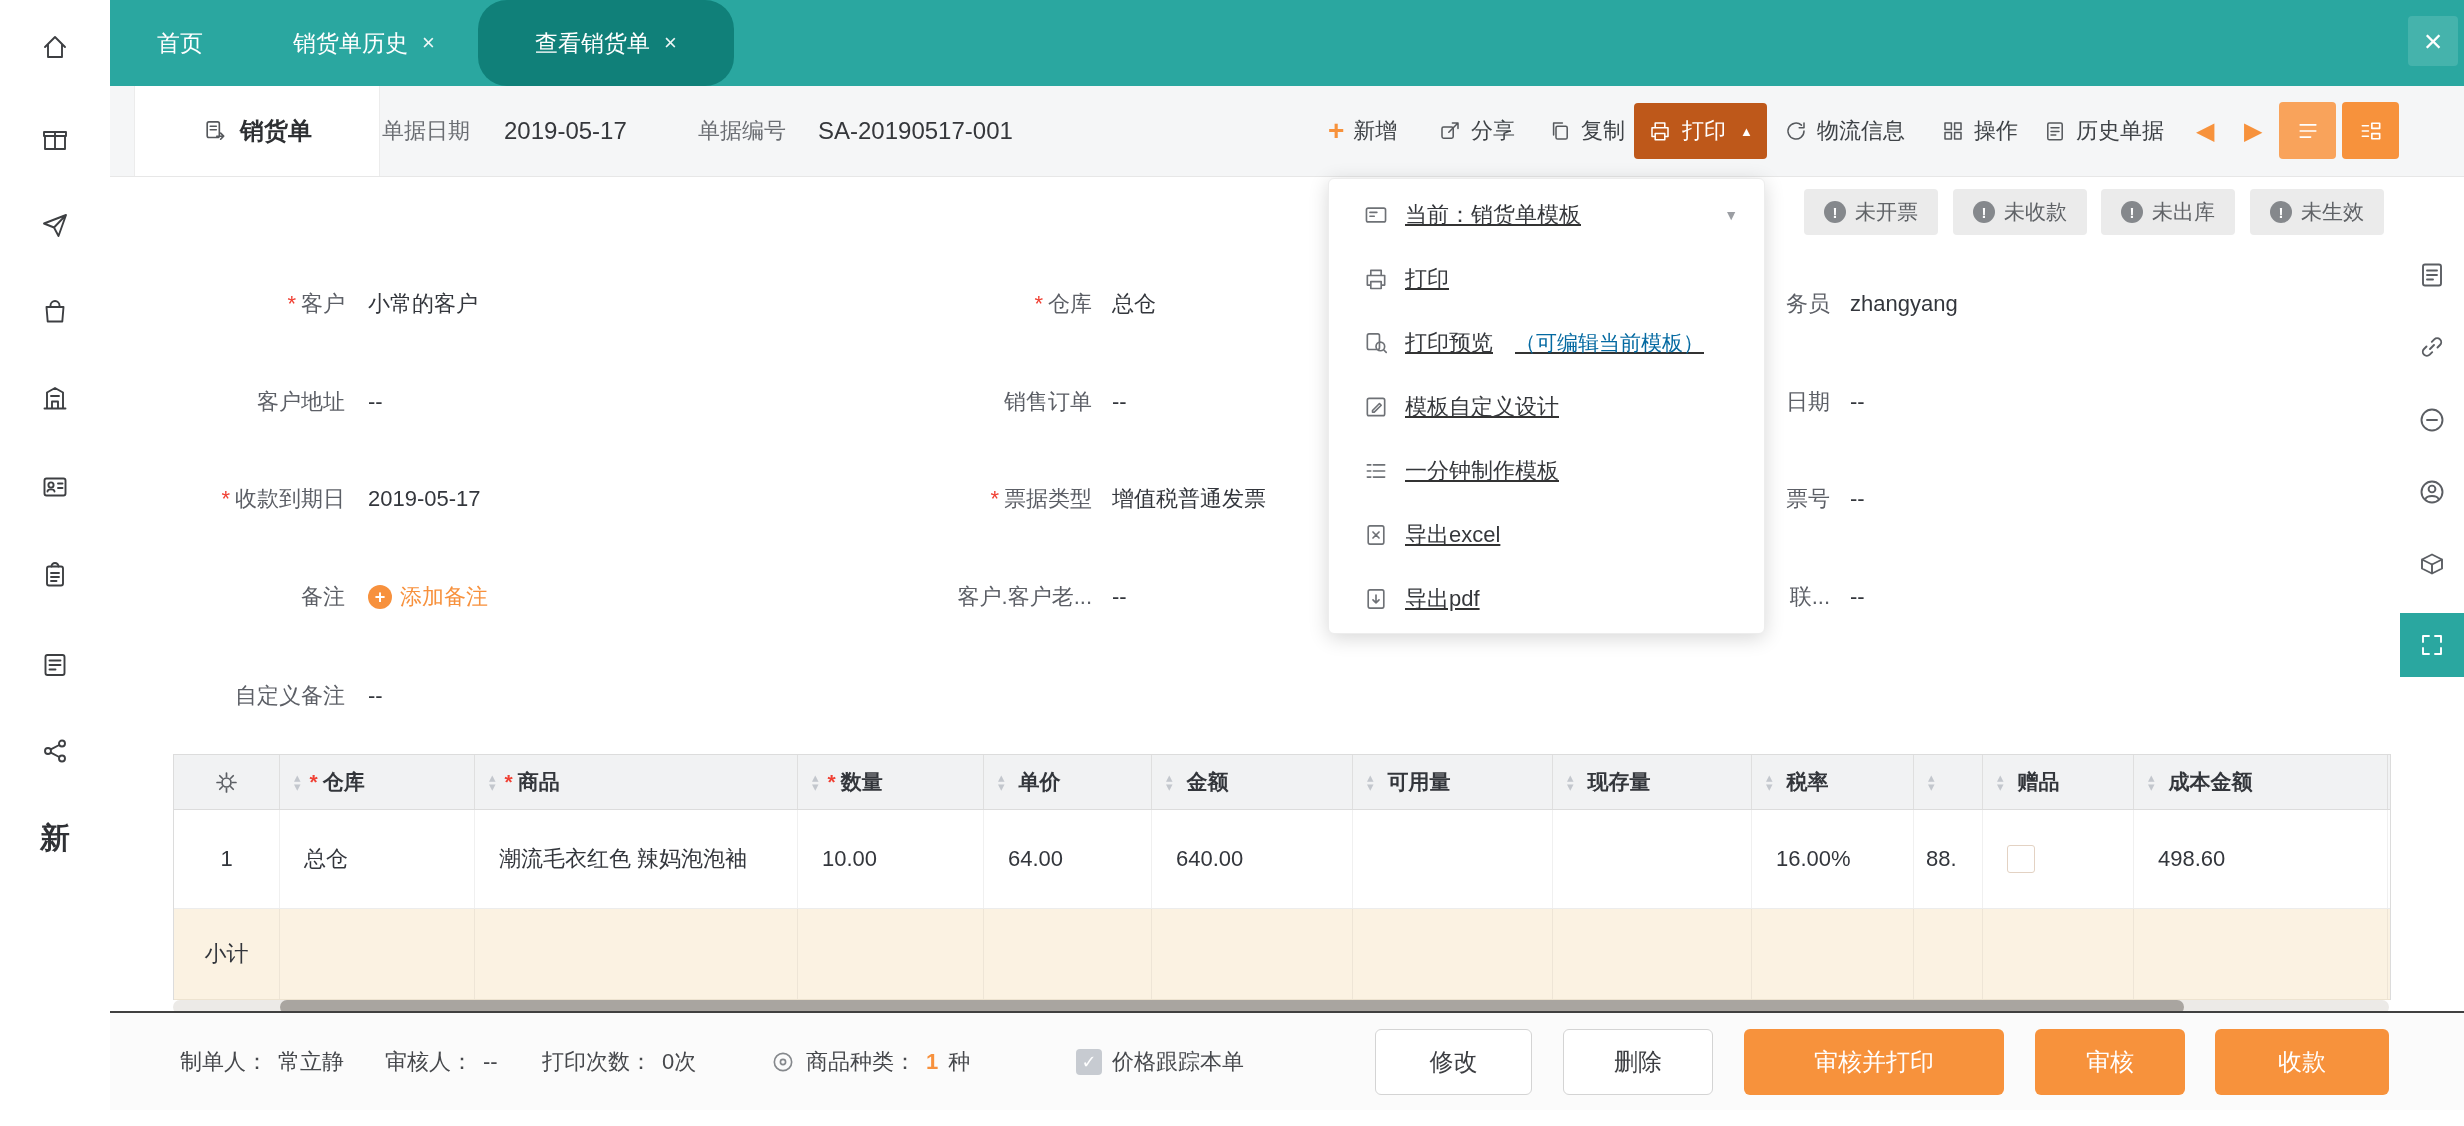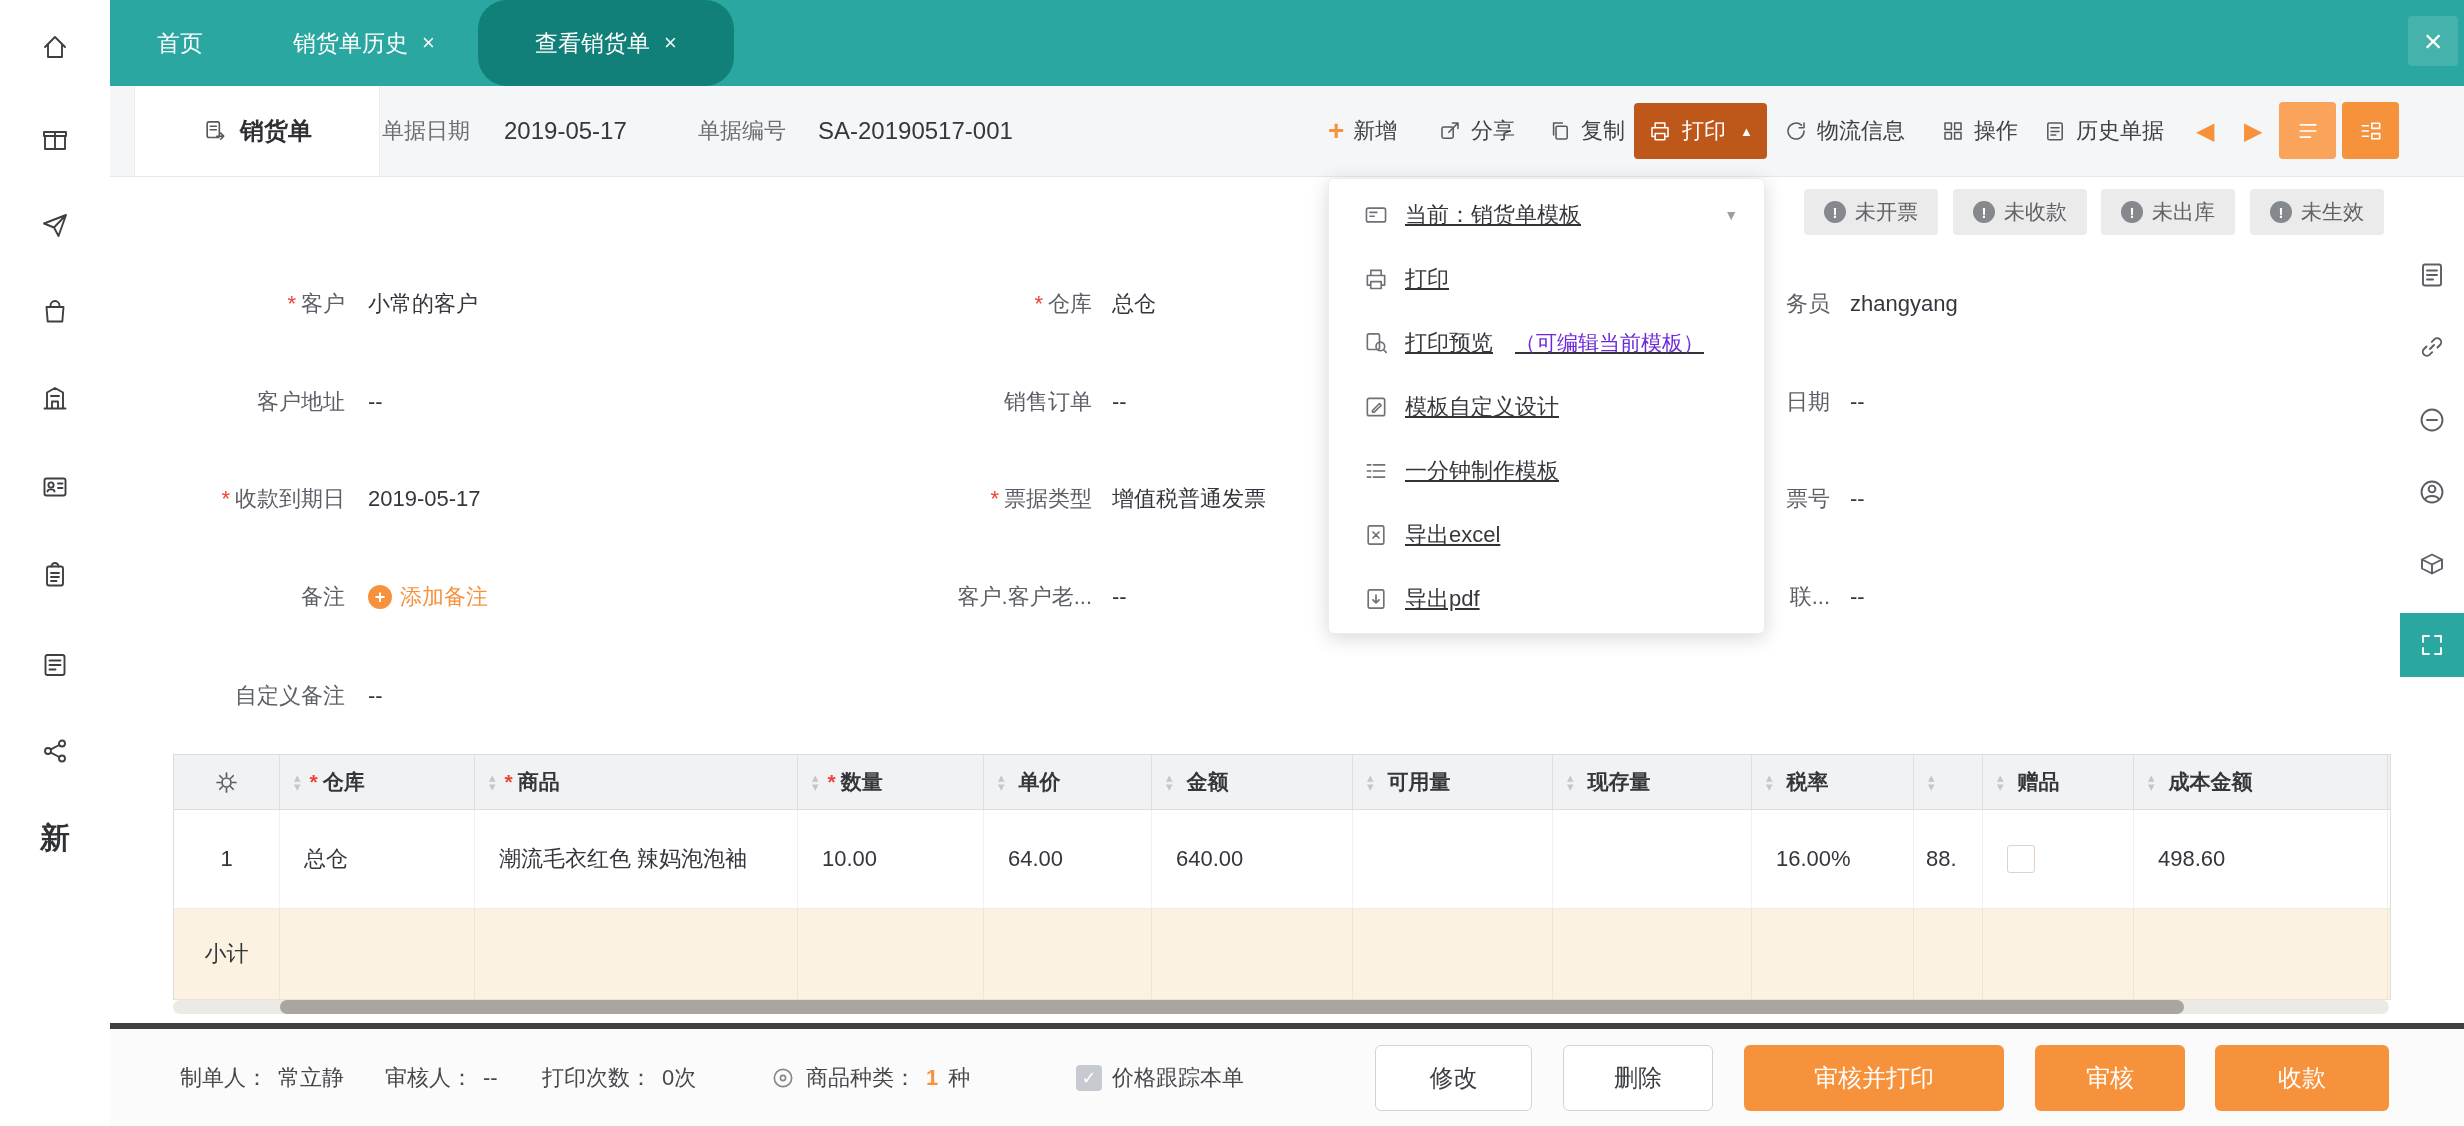--- a/index.html
+++ b/index.html
@@ -45,42 +45,42 @@
   .f-value{position:absolute;height:34px;line-height:34px;font-size:22px;color:#33363c;white-space:nowrap;}
   .req{color:#F04134;margin-right:5px;}
   .add-note{display:flex;align-items:center;gap:8px;color:#F7913D;cursor:pointer;}
   .add-note .pc{width:24px;height:24px;border-radius:50%;background:#F7913D;color:#fff;font-size:18px;font-weight:700;
                 display:flex;align-items:center;justify-content:center;}
 
   
   #print-menu{position:absolute;left:1218px;top:2px;width:437px;height:456px;background:#fff;border:1px solid #EDEDED;
               border-radius:6px;box-shadow:0 4px 20px rgba(0,0,0,.16);z-index:40;padding:4px 0;box-sizing:border-box;text-decoration:underline;}
   .mi{height:64px;display:flex;align-items:center;padding:0 24px 0 34px;gap:16px;font-size:22px;color:#35373b;cursor:pointer;position:relative;}
-  .mi .note{color:#6d28d9;font-size:21px;margin-left:6px;}
+  .mi .note{color:#0369a1;font-size:21px;margin-left:6px;}
   .mi .mcaret{position:absolute;right:26px;color:#9B9EA3;font-size:14px;}
   .mi .micon{color:#6E7176;display:flex;}
 
   
   #grid{position:absolute;left:63px;top:578px;width:2216px;border-left:1px solid #DCDCDC;border-right:1px solid #DCDCDC;}
   .g-row{display:grid;grid-template-columns:106px 195px 323px 186px 168px 201px 200px 199px 162px 69px 151px 254px;}
   .g-head{background:#F1F2F3;border-top:1px solid #DCDCDC;border-bottom:1px solid #DCDCDC;height:54px;}
   .hc{display:flex;align-items:center;padding-left:14px;border-right:1px solid #DFDFDF;font-size:21px;font-weight:600;color:#33363b;cursor:pointer;overflow:hidden;}
   .hc.center{justify-content:center;padding-left:0;}
   .sort{display:inline-flex;flex-direction:column;margin-right:9px;color:#C3C7CD;font-size:13px;line-height:9px;}
   .g-body{height:98px;background:#fff;border-bottom:1px solid #ECECEC;}
   .dc{display:flex;align-items:center;padding-left:24px;border-right:1px solid #F0F0F0;font-size:22px;color:#33363c;overflow:hidden;white-space:nowrap;}
   .dc.center{justify-content:center;padding-left:0;}
   .g-sub{height:90px;background:#FBF2E2;border-bottom:1px solid #EDE3D0;}
   .sc{border-right:1px solid rgba(0,0,0,.05);display:flex;align-items:center;justify-content:center;font-size:22px;color:#33363c;}
   .cbox{width:26px;height:26px;border:1px solid #E3D2C3;border-radius:3px;background:#fff;cursor:pointer;}
   #hscroll{position:absolute;left:63px;top:824px;width:2216px;height:14px;background:#ECEAE7;border-radius:7px;cursor:pointer;}
   #hscroll .thumb{position:absolute;left:107px;top:0;width:1904px;height:14px;background:#A9A5A0;border-radius:7px;cursor:grab;}
 
   
-  #footer{position:absolute;left:110px;right:0;bottom:0;height:97px;background:#FBFBFB;border-top:6px solid #404040;z-index:35;margin-top:36px;}
+  #footer{position:absolute;left:110px;right:0;bottom:16px;height:97px;background:#FBFBFB;border-top:2px solid #404040;z-index:35;margin-top:36px;}
   .fgroup{position:absolute;top:0;height:97px;display:flex;align-items:center;gap:10px;font-size:22px;color:#46484c;white-space:nowrap;}
   .sku-num{color:#F7913D;font-weight:700;}
   .fcheck{width:26px;height:26px;border-radius:4px;background:#C7CBD1;color:#fff;font-size:18px;display:flex;align-items:center;justify-content:center;cursor:pointer;}
   .btn{position:absolute;top:16px;height:66px;border-radius:6px;display:flex;align-items:center;justify-content:center;
        font-size:24px;cursor:pointer;box-sizing:border-box;}
   .btn.plain{background:#fff;border:1px solid #D4D4D4;color:#3c3e42;}
   .btn.orange{background:#F7923C;color:#fff;}
 
   
   #right-rail{position:absolute;right:0;top:250px;width:64px;height:440px;background:#fff;z-index:30;}

